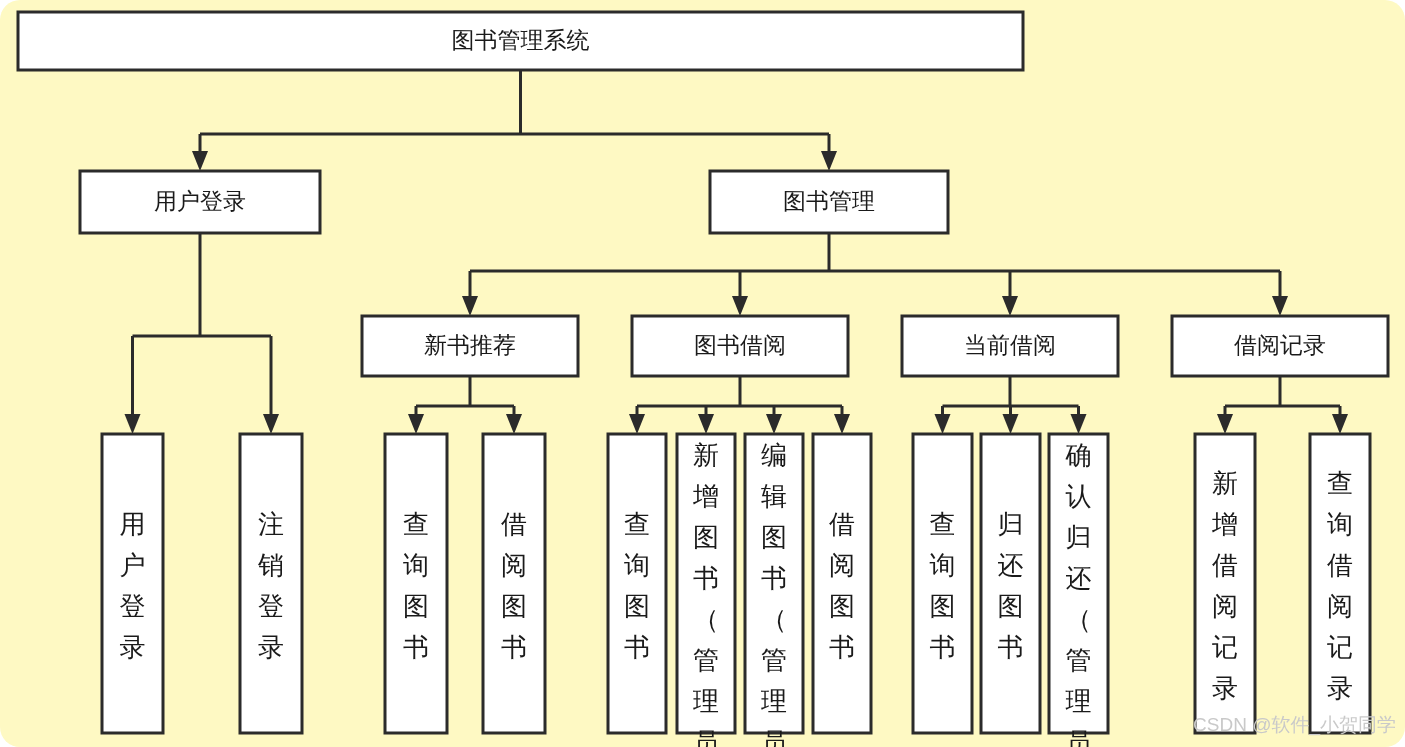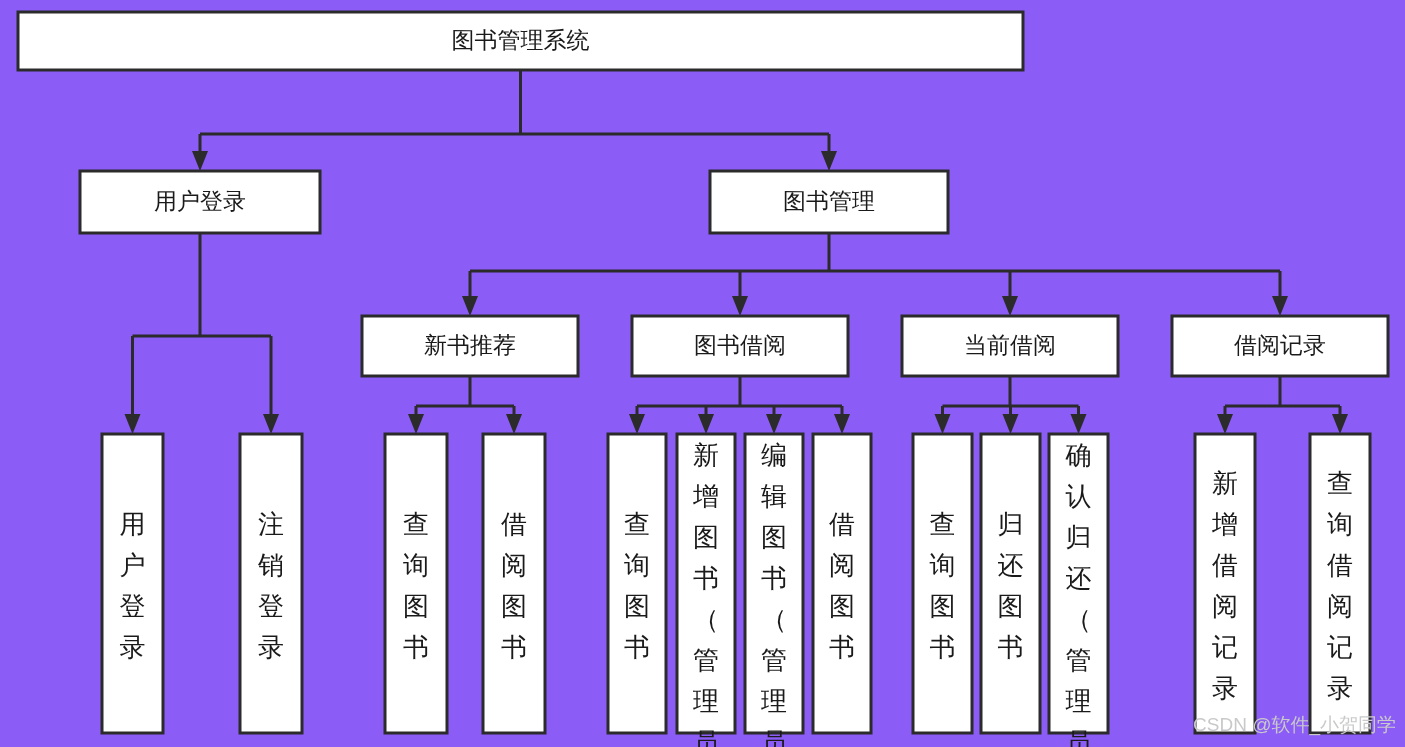--- a/index.html
+++ b/index.html
@@ -7,22 +7,23 @@
     padding: 0;
     background: #ffffff;
   }
   body {
     font-family: "Liberation Sans", "DejaVu Sans", sans-serif;
   }
   #diagram-root {
     position: relative;
     width: 1405px;
     height: 747px;
-    background: #8b5cf6;
+    background: #fef9c3;
     overflow: hidden;
+    border-radius: 20px;
   }
   svg.diagram-canvas {
     position: absolute;
     left: 0;
     top: 0;
     width: 1405px;
     height: 747px;
   }
   .node-box {
     fill: #ffffff;

